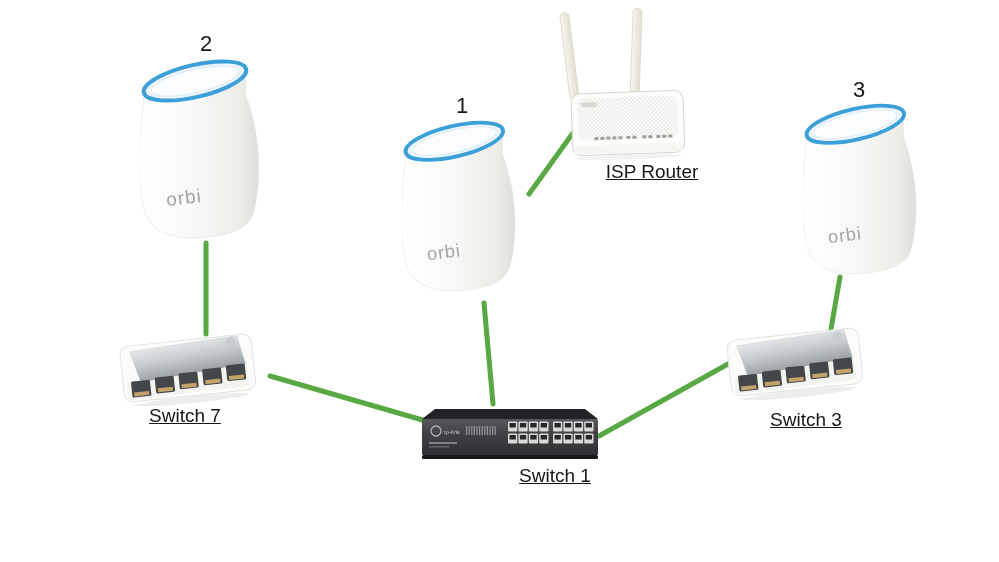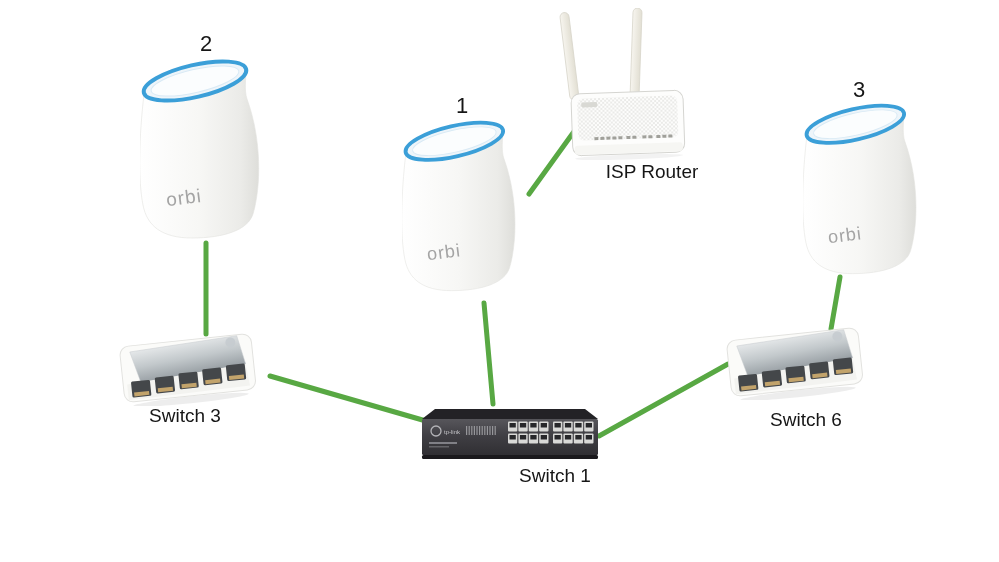--- a/index.html
+++ b/index.html
@@ -7,21 +7,21 @@
     position:relative;width:999px;height:562px;background:#ffffff;
     font-family:"Liberation Sans", sans-serif;overflow:hidden;
   }
   .wires{position:absolute;left:0;top:0;z-index:1;}
   .node{position:absolute;z-index:2;}
   .lbl{
     position:absolute;z-index:3;color:#161616;white-space:nowrap;
     transform:translateX(-50%);text-align:center;
   }
   .lbl-num{font-size:22px;}
-  .lbl-name{font-size:19px;}
+  .lbl-name{font-size:19px;text-decoration:underline;}
   svg text{font-family:"Liberation Sans", sans-serif;}
 </style>
 </head>
 <body>
 
 <div class="canvas">
 
   <svg width="0" height="0" style="position:absolute">
     <defs>
       <linearGradient id="orbiBody" x1="0" y1="0" x2="1" y2="0">
@@ -219,17 +219,17 @@
       <rect x="164.2" y="28.5" width="9.3" height="10" rx="1" fill="#d9d9d7"></rect>
         <rect x="165.7" y="30" width="6.3" height="4.5" fill="#27272a"></rect>
     </g>
     <rect x="2" y="50" width="176" height="4" rx="1.5" fill="#1a191c"></rect>
   </svg>
 
   <div class="lbl lbl-num" style="left:206px;top:31px">2</div>
   <div class="lbl lbl-num" style="left:462px;top:93px">1</div>
   <div class="lbl lbl-num" style="left:859px;top:77px">3</div>
   <div class="lbl lbl-name" style="left:652px;top:161px">ISP Router</div>
-  <div class="lbl lbl-name" style="left:185px;top:405px">Switch 3</div>
+  <div class="lbl lbl-name" style="left:185px;top:405px">Switch 7</div>
   <div class="lbl lbl-name" style="left:555px;top:465px">Switch 1</div>
-  <div class="lbl lbl-name" style="left:806px;top:409px">Switch 6</div>
+  <div class="lbl lbl-name" style="left:806px;top:409px">Switch 3</div>
 
 </div>
 
 </body></html>

